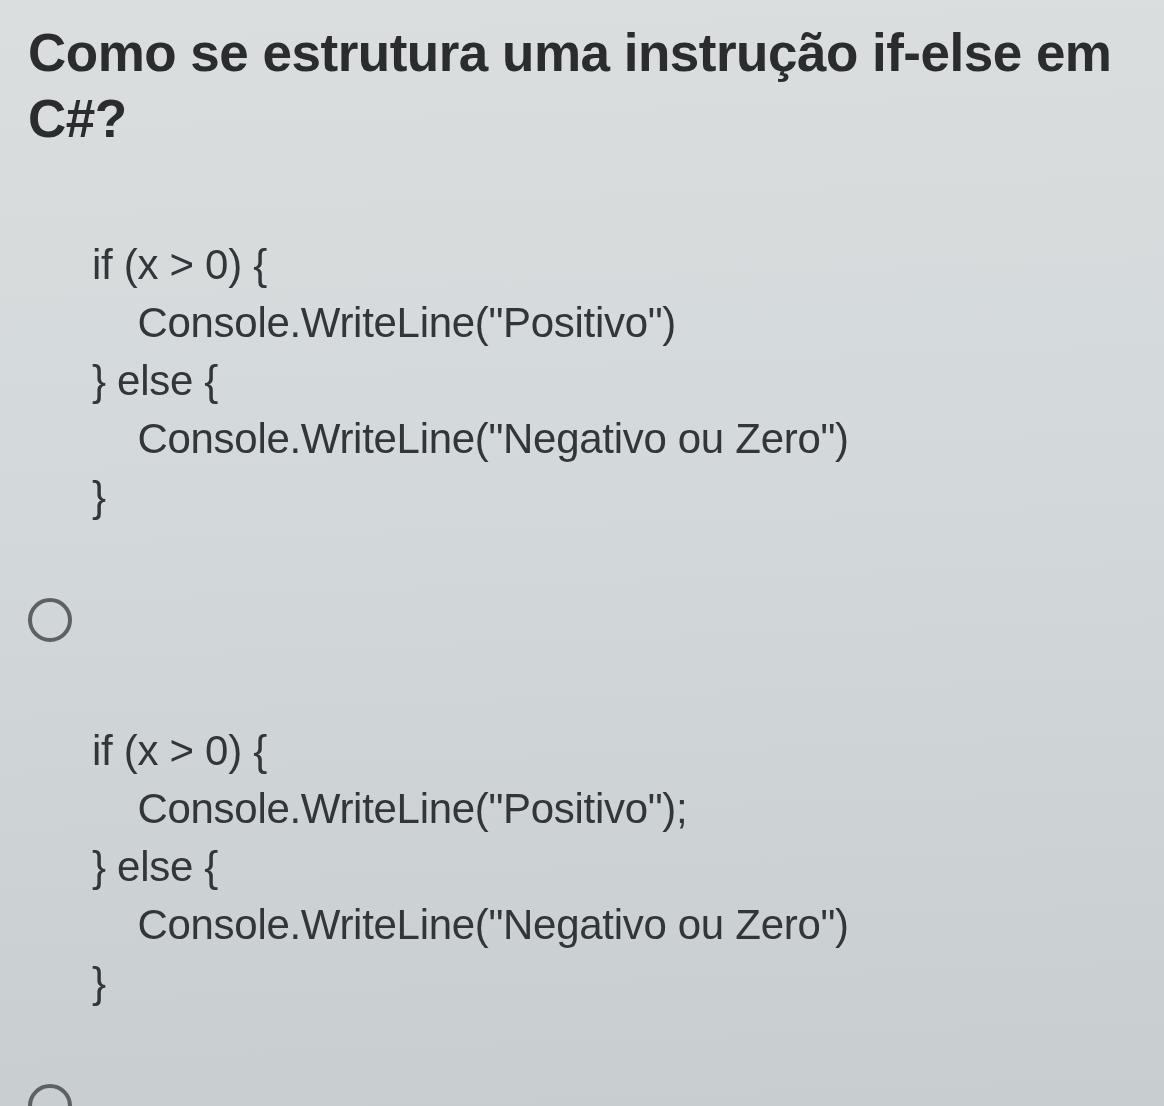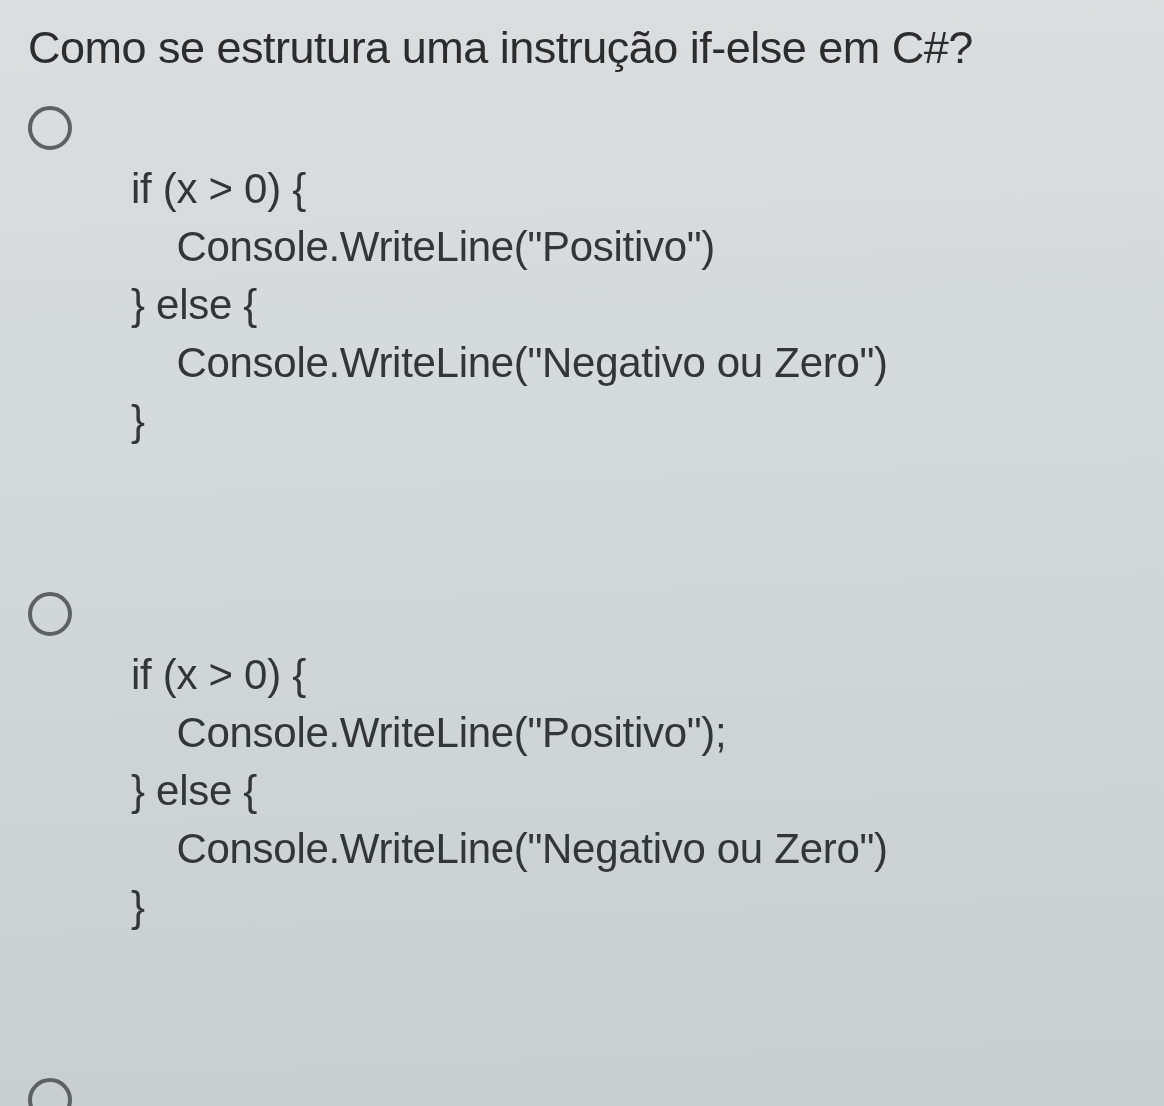--- a/index.html
+++ b/index.html
@@ -13,31 +13,30 @@
     overflow: hidden;
   }
   .page {
     padding: 20px 28px 0 28px;
     box-sizing: border-box;
     width: 100%;
     height: 100%;
     background: linear-gradient(178deg, #dadedf 0%, #d3d8da 45%, #c8cdd0 100%);
   }
   .question {
-    font-weight: 400;
-    font-size: 45px;
+    font-weight: 700;
+    font-size: 53px;
     line-height: 1.25;
     margin-bottom: 26px;
     letter-spacing: -0.5px;
   }
   .option {
     display: flex;
-    align-items: flex-start;
+    align-items: flex-end;
     margin-bottom: 22px;
-    gap: 39px;
   }
   .radio {
     flex: 0 0 auto;
     width: 44px;
     height: 44px;
     border: 4px solid #5d6163;
     border-radius: 50%;
     margin-top: 4px;
     margin-right: 20px;
     box-sizing: border-box;

